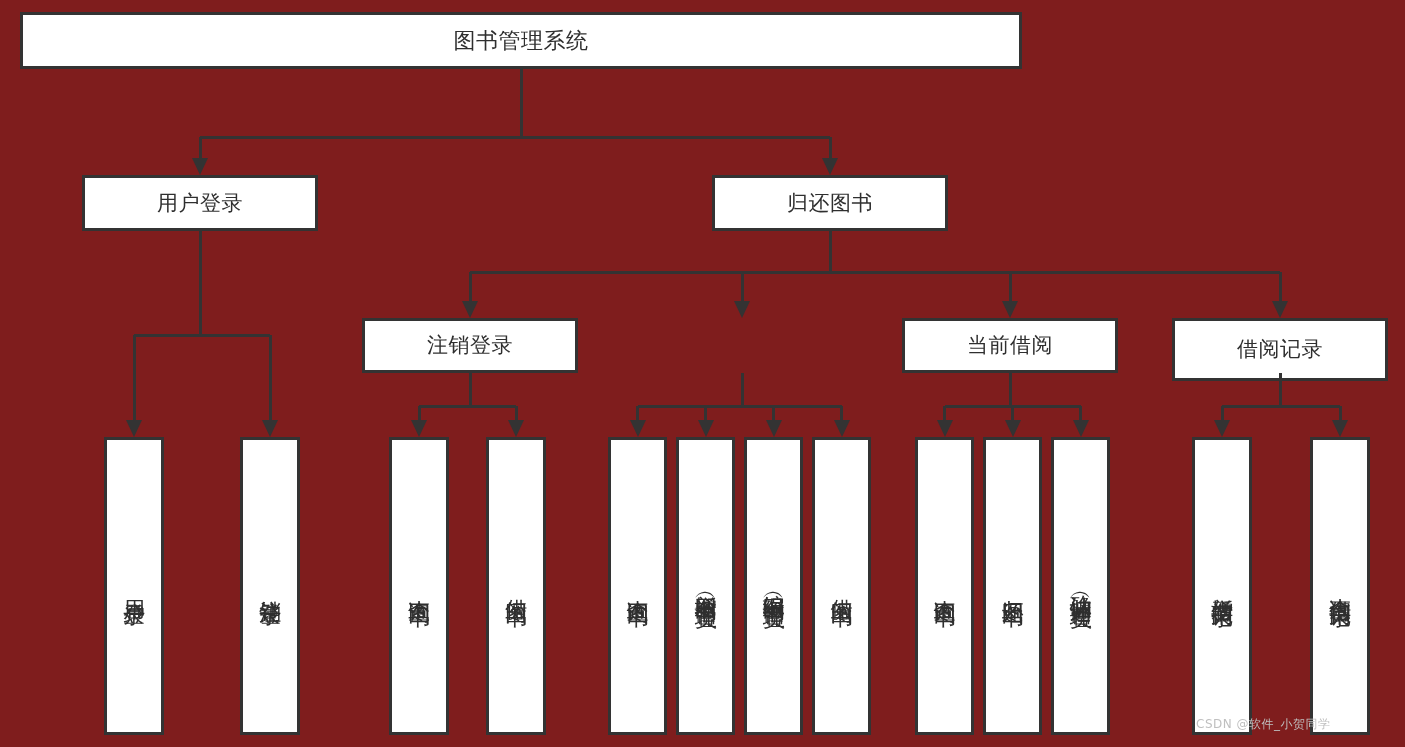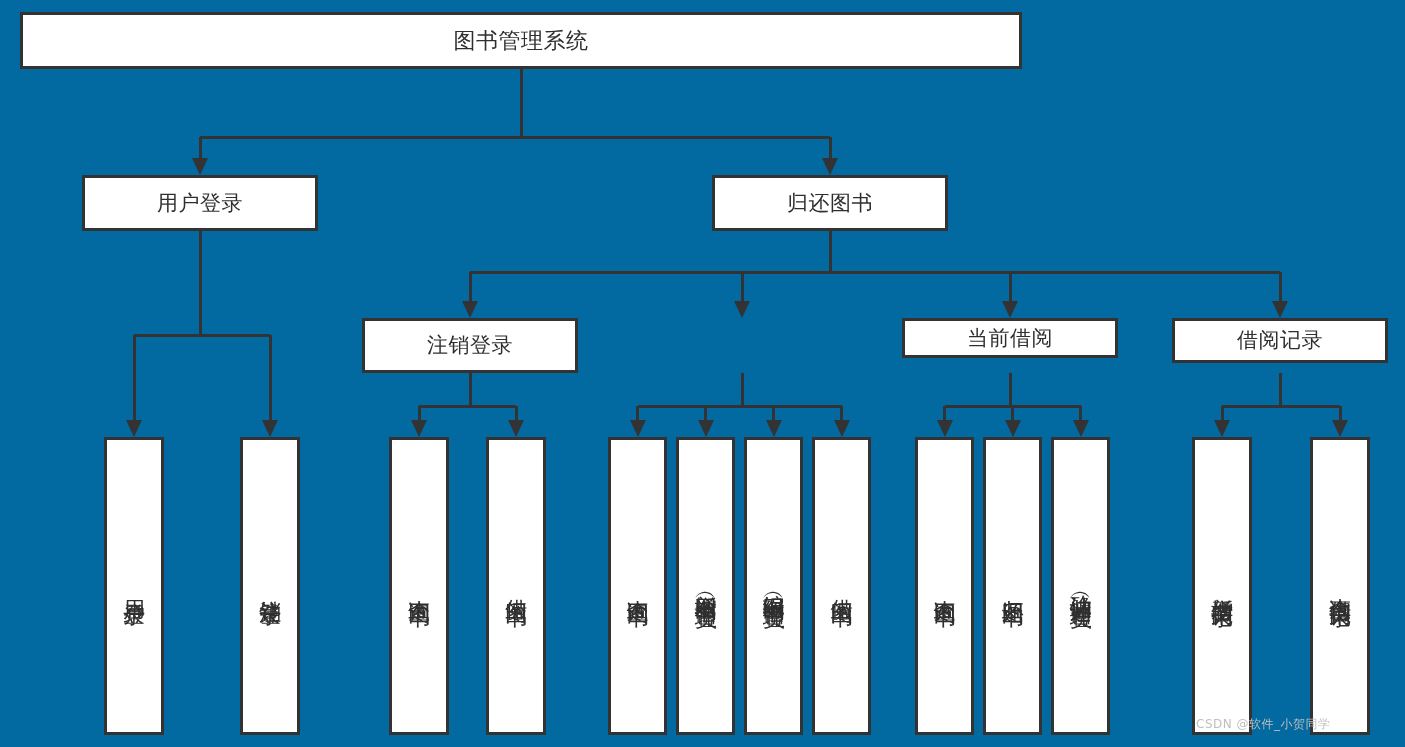--- a/index.html
+++ b/index.html
@@ -7,21 +7,21 @@
     padding: 0;
     background: #ffffff;
   }
   body {
     font-family: "DejaVu Sans", "Liberation Sans", sans-serif;
   }
   #canvas {
     position: relative;
     width: 1405px;
     height: 747px;
-    background: #0369a1;
+    background: #7f1d1d;
     overflow: hidden;
   }
   .node {
     position: absolute;
     box-sizing: border-box;
     border: 3px solid #333333;
     background: #ffffff;
     display: flex;
     align-items: center;
     justify-content: center;
@@ -87,24 +87,24 @@
     </div>
     <div class="node level2" style="left: 82px; top: 175px; width: 236px; height: 56px;">
       <span class="label">用户登录</span>
     </div>
     <div class="node level2" style="left: 712px; top: 175px; width: 236px; height: 56px;">
       <span class="label">归还图书</span>
     </div>
     <div class="node level3" style="left: 362px; top: 318px; width: 216px; height: 55px;">
       <span class="label">注销登录</span>
     </div>
-    <div class="node level3" style="left: 902px; top: 318px; width: 216px; height: 40px;">
+    <div class="node level3" style="left: 902px; top: 318px; width: 216px; height: 55px;">
       <span class="label">当前借阅</span>
     </div>
-    <div class="node level3" style="left: 1172px; top: 318px; width: 216px; height: 45px;">
+    <div class="node level3" style="left: 1172px; top: 318px; width: 216px; height: 63px;">
       <span class="label">借阅记录</span>
     </div>
     <div class="node vertical leaf" style="left: 104px; top: 437px; width: 60px; height: 298px;">
       <span class="label">用户登录</span>
     </div>
     <div class="node vertical leaf" style="left: 240px; top: 437px; width: 60px; height: 298px;">
       <span class="label">注销登录</span>
     </div>
     <div class="node vertical leaf" style="left: 389px; top: 437px; width: 60px; height: 298px;">
       <span class="label">查询图书</span>

